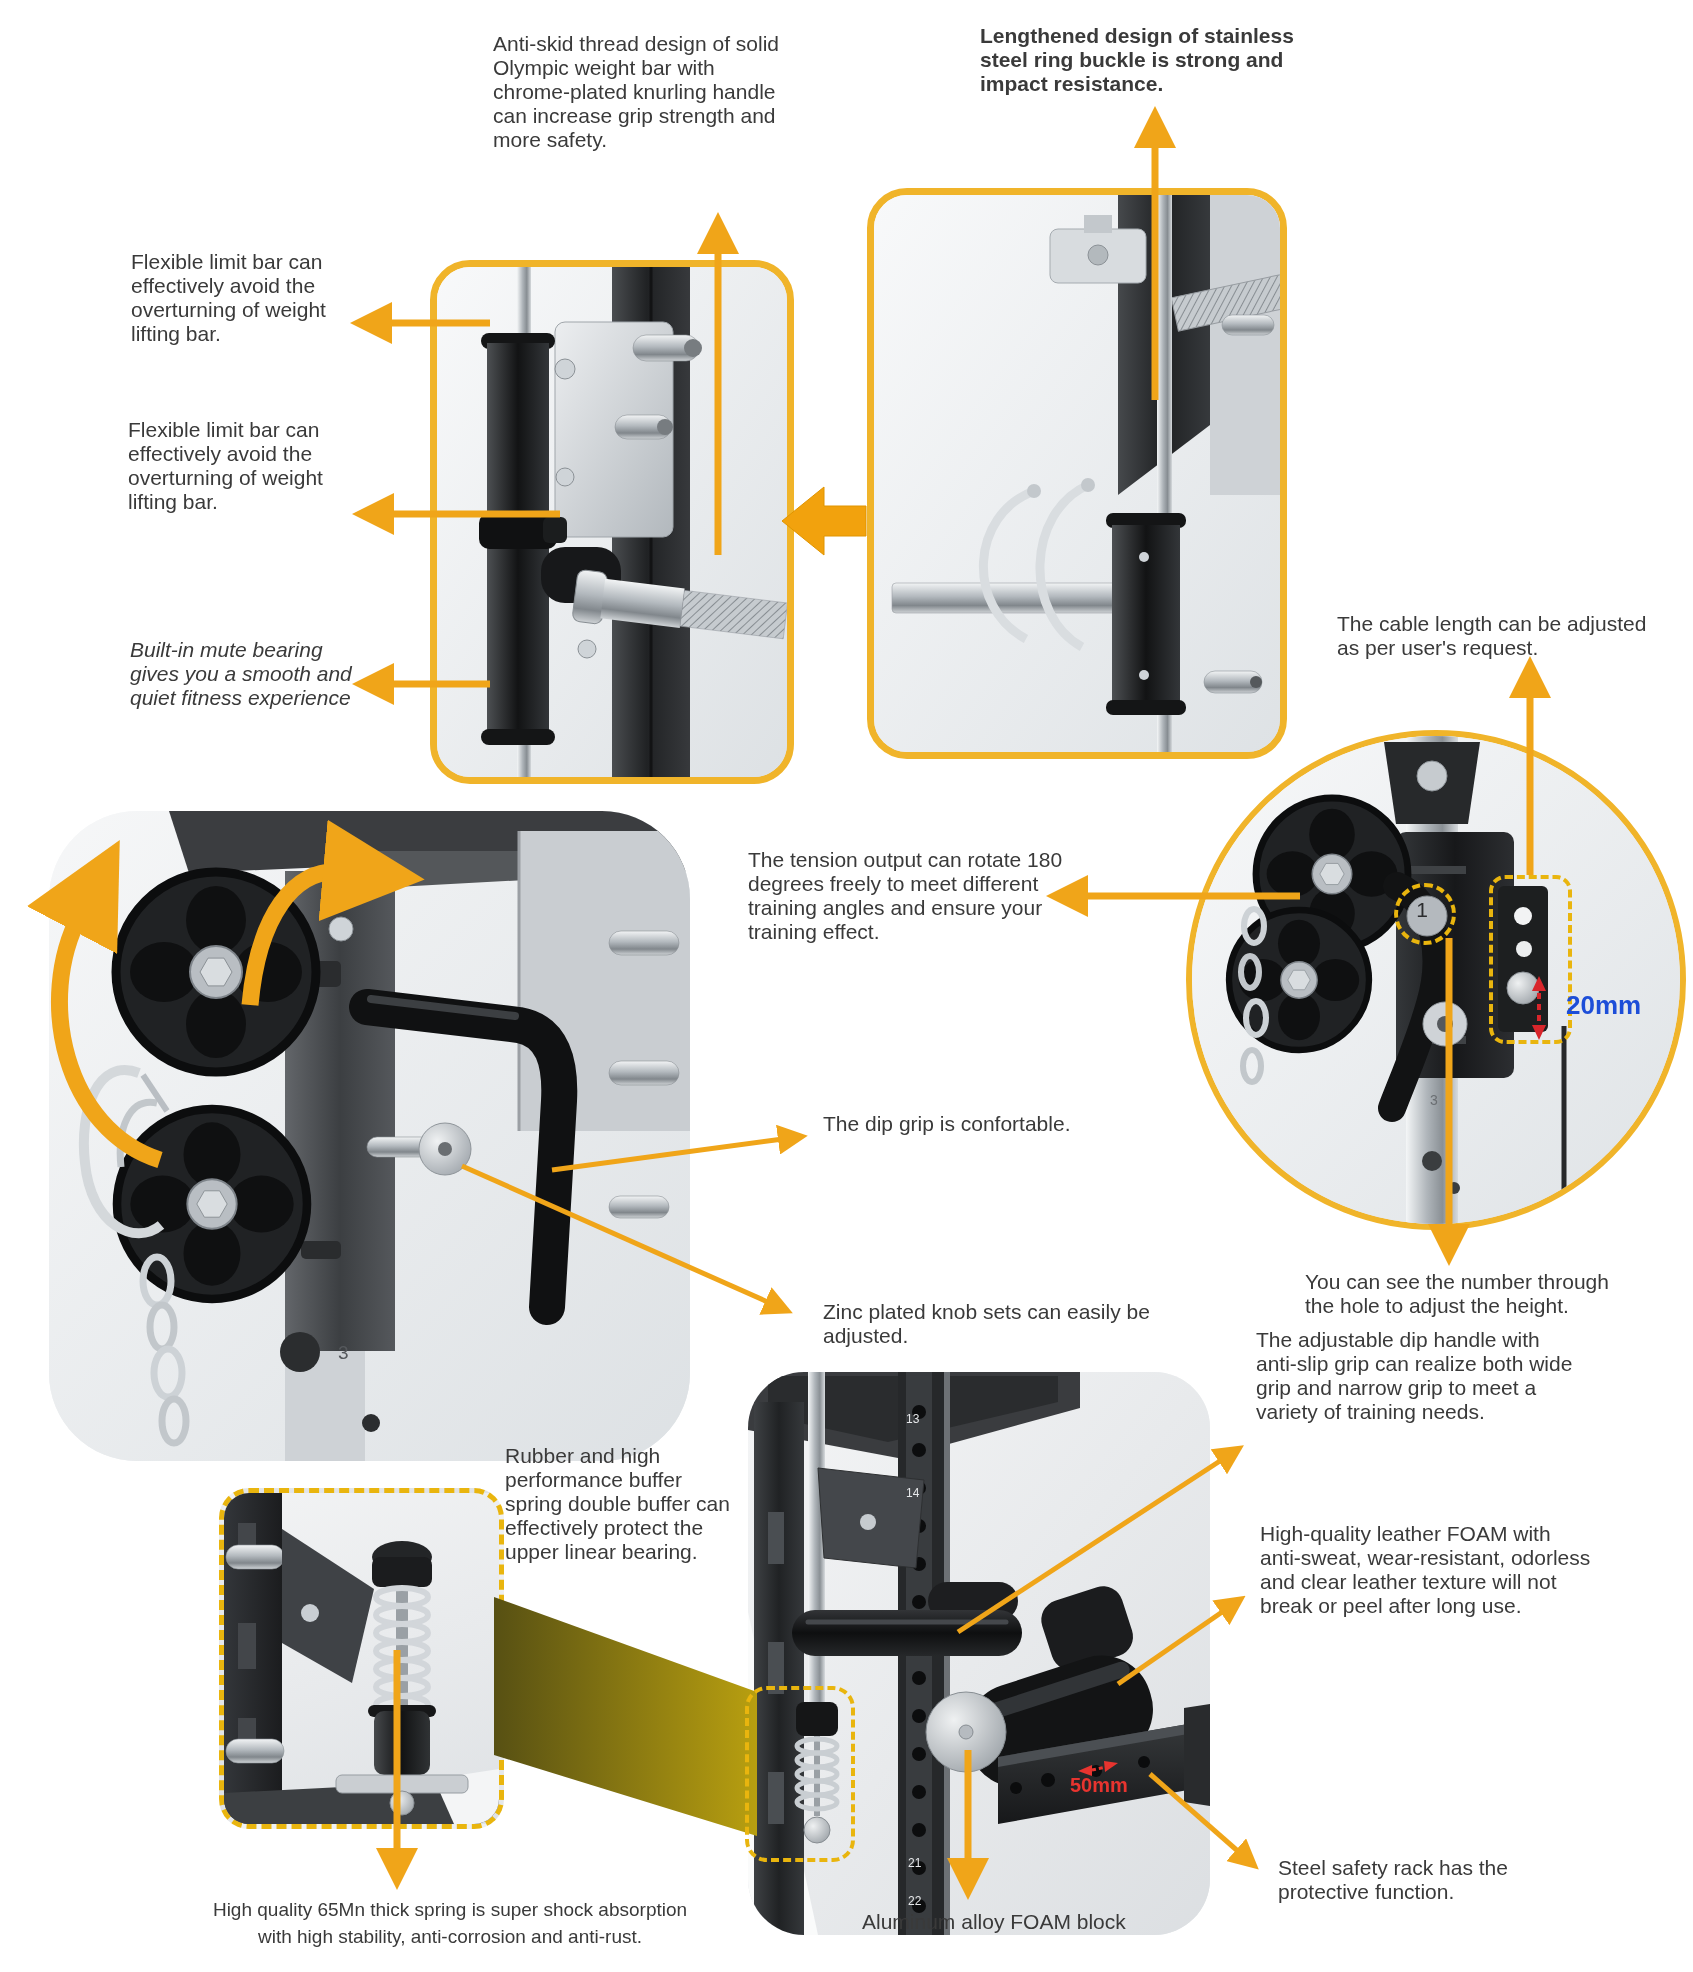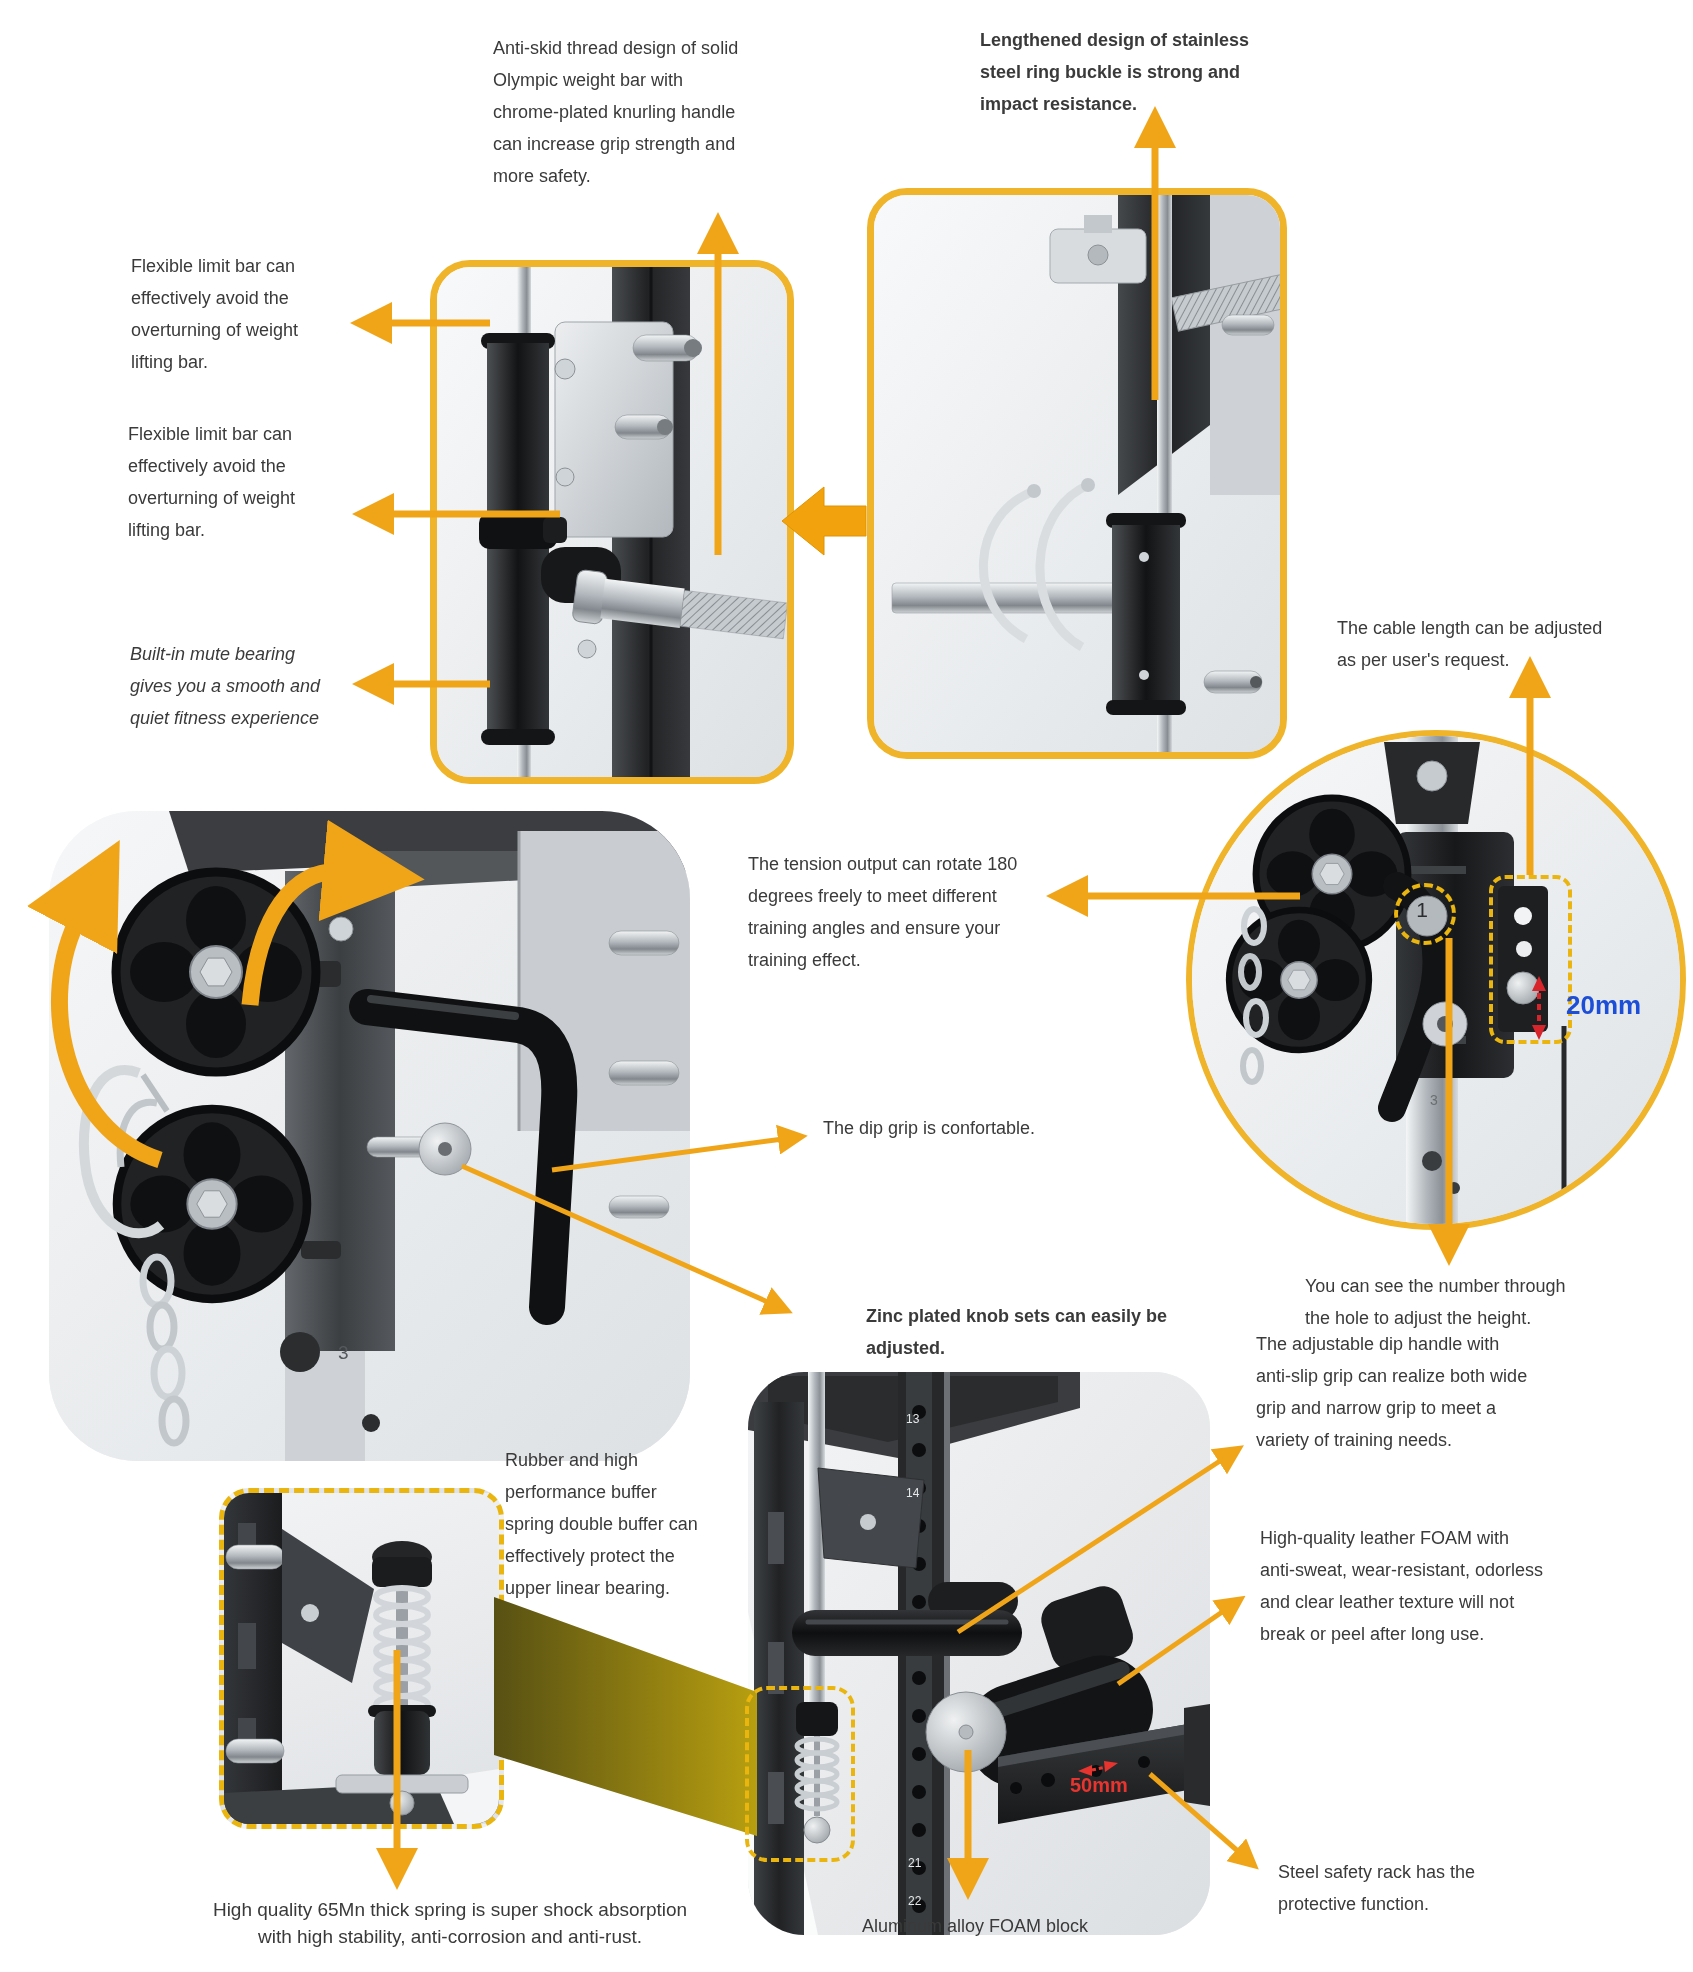--- a/index.html
+++ b/index.html
@@ -7,21 +7,21 @@
          font-family:"Liberation Sans",sans-serif;}
   .photo{position:absolute;overflow:hidden;background:linear-gradient(135deg,#f7f8f9,#e1e5e8);}
   .photo svg{display:block;width:100%;height:100%;}
   #frame1{left:430px;top:260px;width:350px;height:510px;border:7px solid #F0B42A;border-radius:40px;}
   #frame2{left:867px;top:188px;width:406px;height:557px;border:7px solid #F0B42A;border-radius:40px;}
   #left-img{left:49px;top:811px;width:641px;height:650px;border-radius:88px;}
   #circle-img{left:1186px;top:730px;width:488px;height:488px;border:6px solid #F0B42A;border-radius:50%;}
   #bottom-img{left:748px;top:1372px;width:462px;height:563px;border-radius:56px;}
   #spring-frame{left:219px;top:1488px;width:275px;height:331px;border:5px dashed #E9B50E;
                 border-radius:30px;background:linear-gradient(160deg,#f2f3f4,#dfe2e5);z-index:30;}
-  .callout{position:absolute;color:#3a3a3a;font-size:18px;line-height:32px;white-space:nowrap;z-index:60;}
+  .callout{position:absolute;color:#3a3a3a;font-size:21px;line-height:24px;white-space:nowrap;z-index:60;}
   .center{text-align:center;}
   .dim{position:absolute;color:#1d4ed8;font-weight:bold;z-index:62;}
   .marker-num{position:absolute;color:#2c2d2f;z-index:55;}
   .rack-num{position:absolute;color:#e6e8ea;font-size:12px;z-index:55;}
   #overlay{position:absolute;left:0;top:0;z-index:40;pointer-events:none;}
   .dashbox{position:absolute;border:4px dashed #E9B50E;z-index:50;}
 </style>
 </head>
 <body>
 
@@ -478,21 +478,21 @@
   </svg>
 
   <div class="callout" style="left:493px;top:32px;">Anti-skid thread design of solid<br>Olympic weight bar with<br>chrome-plated knurling handle<br>can increase grip strength and<br>more safety.</div>
   <div class="callout" style="left:980px;top:24px;font-weight:bold;">Lengthened design of stainless<br>steel ring buckle is strong and<br>impact resistance.</div>
   <div class="callout" style="left:131px;top:250px;">Flexible limit bar can<br>effectively avoid the<br>overturning of weight<br>lifting bar.</div>
   <div class="callout" style="left:128px;top:418px;">Flexible limit bar can<br>effectively avoid the<br>overturning of weight<br>lifting bar.</div>
   <div class="callout" style="left:130px;top:638px;font-style:italic;">Built-in mute bearing<br>gives you a smooth and<br>quiet fitness experience</div>
   <div class="callout" style="left:748px;top:848px;">The tension output can rotate 180<br>degrees freely to meet different<br>training angles and ensure your<br>training effect.</div>
   <div class="callout" style="left:1337px;top:612px;">The cable length can be adjusted<br>as per user's request.</div>
   <div class="callout" style="left:823px;top:1112px;">The dip grip is confortable.</div>
-  <div class="callout" style="left:866px;top:1300px;font-weight:bold;">Zinc plated knob sets can easily be<br>adjusted.</div>
+  <div class="callout" style="left:823px;top:1300px;">Zinc plated knob sets can easily be<br>adjusted.</div>
   <div class="callout" style="left:1305px;top:1270px;">You can see the number through<br>the hole to adjust the height.</div>
   <div class="callout" style="left:505px;top:1444px;">Rubber and high<br>performance buffer<br>spring double buffer can<br>effectively protect the<br>upper linear bearing.</div>
   <div class="callout" style="left:1256px;top:1328px;">The adjustable dip handle with<br>anti-slip grip can realize both wide<br>grip and narrow grip to meet a<br>variety of training needs.</div>
   <div class="callout" style="left:1260px;top:1522px;">High-quality leather FOAM with<br>anti-sweat, wear-resistant, odorless<br>and clear leather texture will not<br>break or peel after long use.</div>
   <div class="callout" style="left:1278px;top:1856px;">Steel safety rack has the<br>protective function.</div>
   <div class="callout center" style="left:170px;top:1896px;width:560px;font-size:19px;line-height:27px;">High quality 65Mn thick spring is super shock absorption<br>with high stability, anti-corrosion and anti-rust.</div>
   <div class="callout" style="left:862px;top:1910px;text-align:center;">Aluminum alloy FOAM block</div>
 
   <span class="dim" style="left:1566px;top:990px;font-size:26px;">20mm</span>
   <span class="dim" style="left:1070px;top:1774px;font-size:20px;color:#E8342F;">50mm</span>

